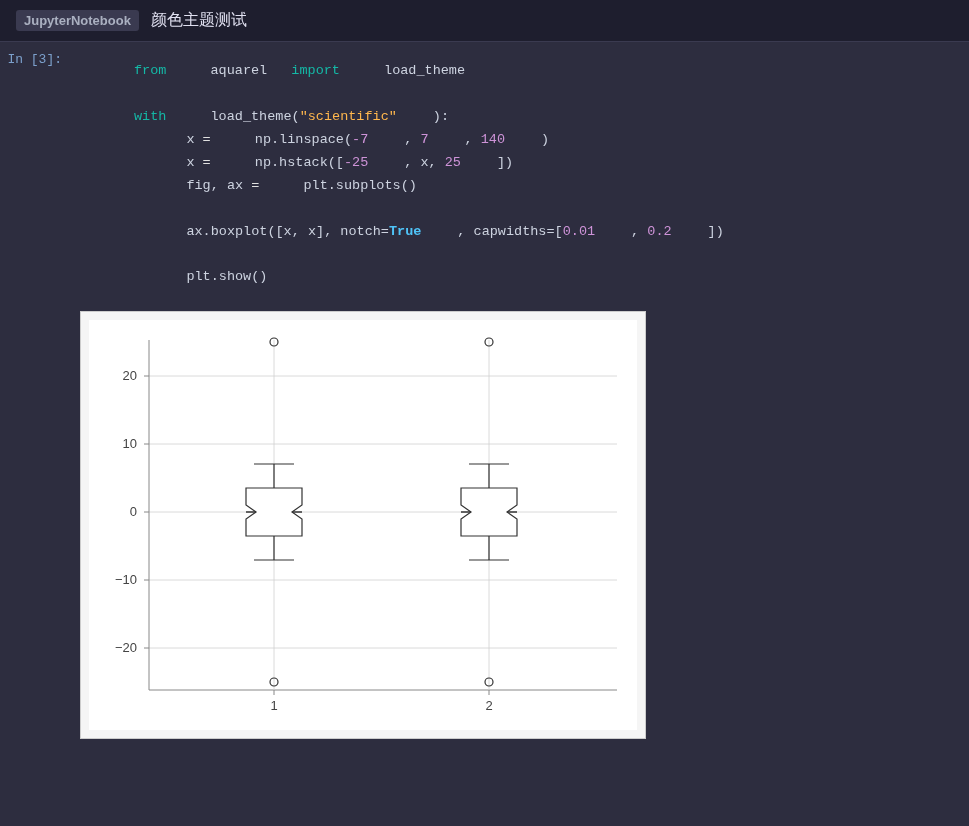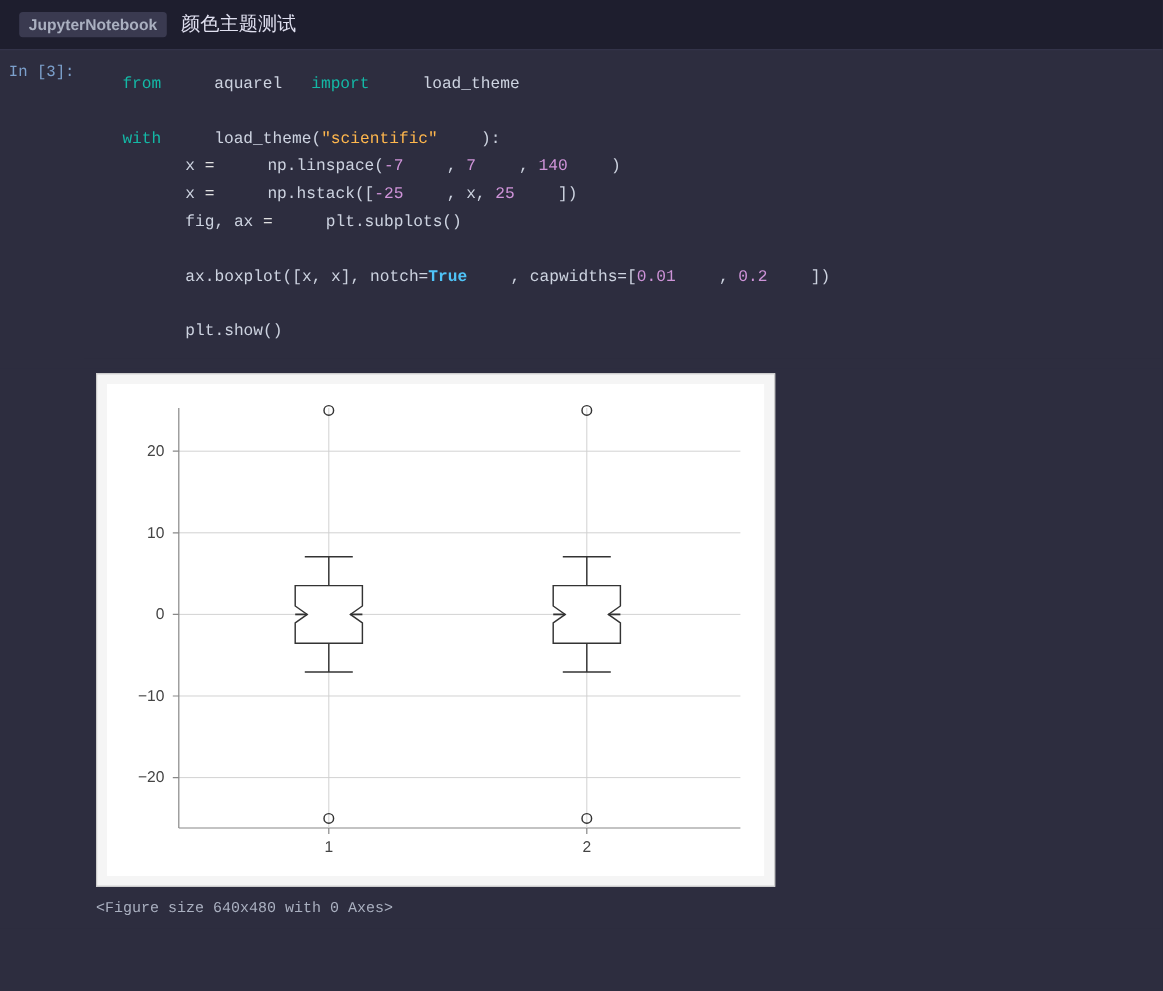--- a/index.html
+++ b/index.html
@@ -33,20 +33,21 @@
       color: #e0e0f0;
       font-size: 16px;
       font-family: Liberation Serif, serif;
       font-weight: 500;
     }
 
     
     .cell-container {
       display: flex;
       padding: 0;
+      gap: 32px;
     }
     .cell-prompt {
       width: 70px;
       min-width: 70px;
       padding: 8px 8px 0 0;
       text-align: right;
       color: #7ca0cc;
       font-size: 13px;
       padding-top: 10px;
       flex-shrink: 0;
@@ -201,14 +202,13 @@
 
       <line x1="400" y1="216" x2="400" y2="240" stroke="#333" stroke-width="1.2"></line>
       <line x1="380" y1="240" x2="420" y2="240" stroke="#333" stroke-width="1.2"></line>
 
       <circle cx="400" cy="22" r="4" fill="none" stroke="#333" stroke-width="1.2"></circle>
 
       <circle cx="400" cy="362" r="4" fill="none" stroke="#333" stroke-width="1.2"></circle>
 
     </svg>
   </div>
-  <div class="figure-text">&lt;Figure size 640x480 with 0 Axes&gt;</div>
 </div>
 
 </body></html>

